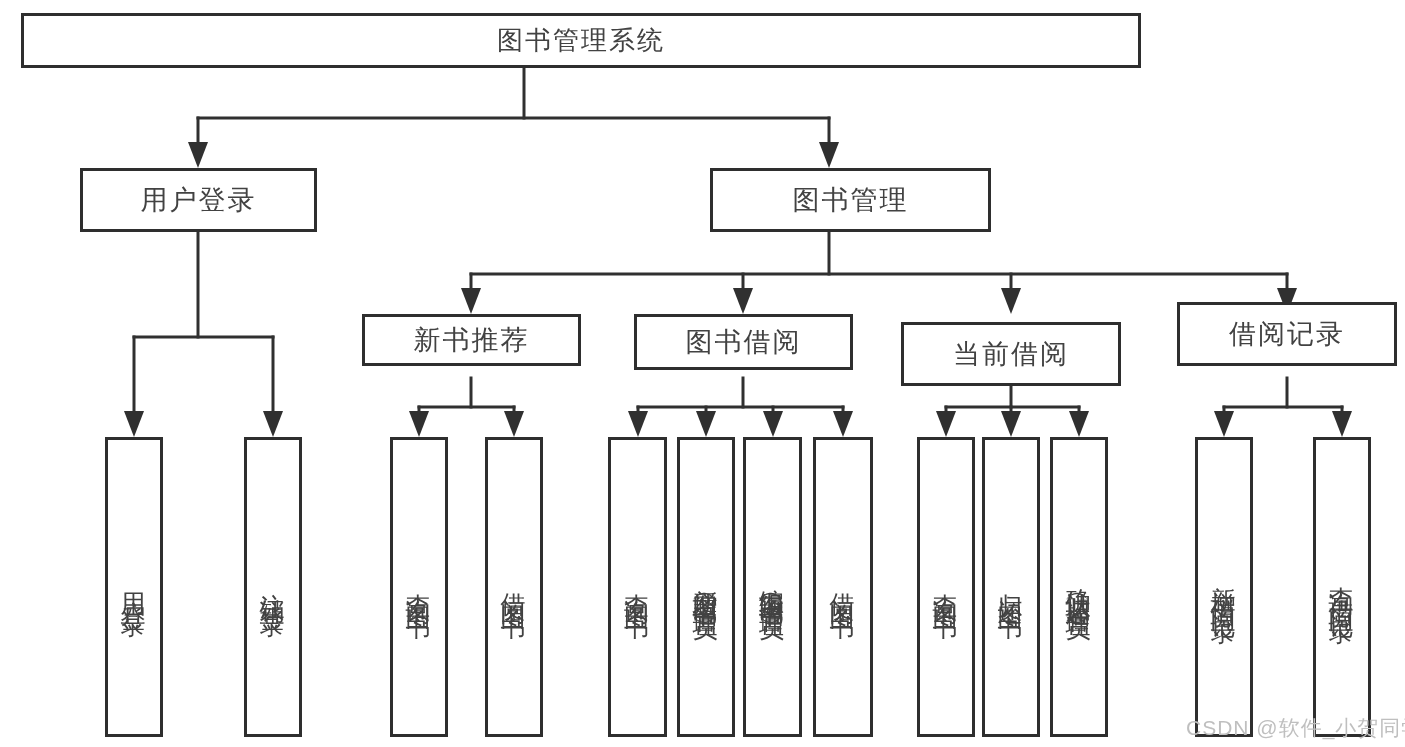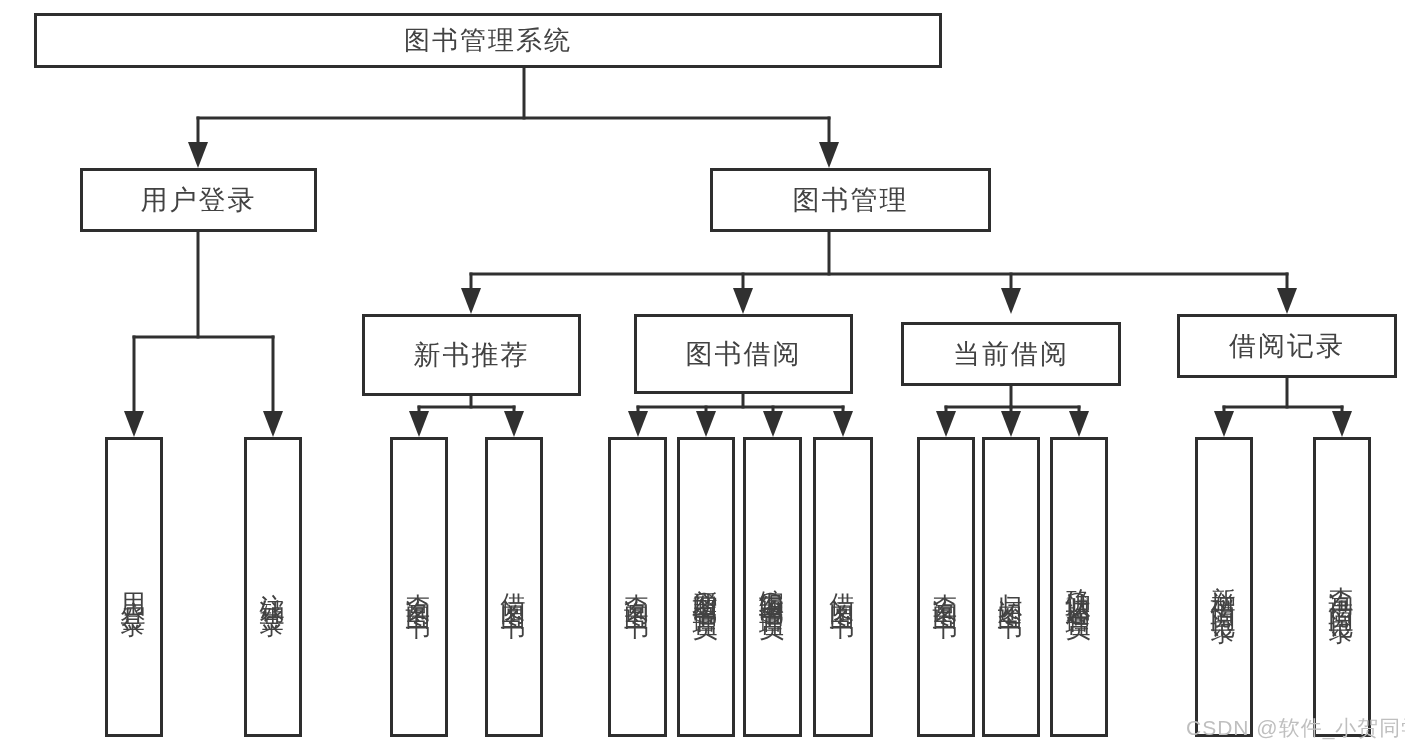--- a/index.html
+++ b/index.html
@@ -28,27 +28,27 @@
   .v  {
     writing-mode: vertical-rl;
     text-orientation: mixed;
     font-size: 25px;
     letter-spacing: 7px;
     white-space: normal;
   }
   .v-long { letter-spacing: 4px; }
   .leaf { top: 437px; width: 58px; height: 300px; }
 
-  .b-root { left: 34px;  top: 13px;  width: 908px; height: 55px; font-size: 26px; }
+  .b-root { left: 21px;  top: 13px;  width: 1120px; height: 55px; font-size: 26px; }
   .b-user { left: 80px;  top: 168px; width: 237px;  height: 64px; }
   .b-mgmt { left: 710px; top: 168px; width: 281px;  height: 64px; }
-  .b-nb   { left: 362px; top: 314px; width: 219px;  height: 82px; }
-  .b-bb   { left: 634px; top: 314px; width: 219px;  height: 80px; }
+  .b-nb   { left: 362px; top: 314px; width: 219px;  height: 52px; }
+  .b-bb   { left: 634px; top: 314px; width: 219px;  height: 56px; }
   .b-cb   { left: 901px; top: 322px; width: 220px;  height: 64px; }
-  .b-br   { left: 1177px;top: 314px; width: 220px;  height: 64px; }
+  .b-br   { left: 1177px;top: 302px; width: 220px;  height: 64px; }
 
   .l-ul1 { left: 105px; }
   .l-ul2 { left: 244px; }
   .l-nb1 { left: 390px; }
   .l-nb2 { left: 485px; }
   .l-bb1 { left: 608px; width: 59px; }
   .l-bb2 { left: 677px; }
   .l-bb3 { left: 743px; width: 59px; }
   .l-bb4 { left: 813px; width: 60px; }
   .l-cb1 { left: 917px; }

